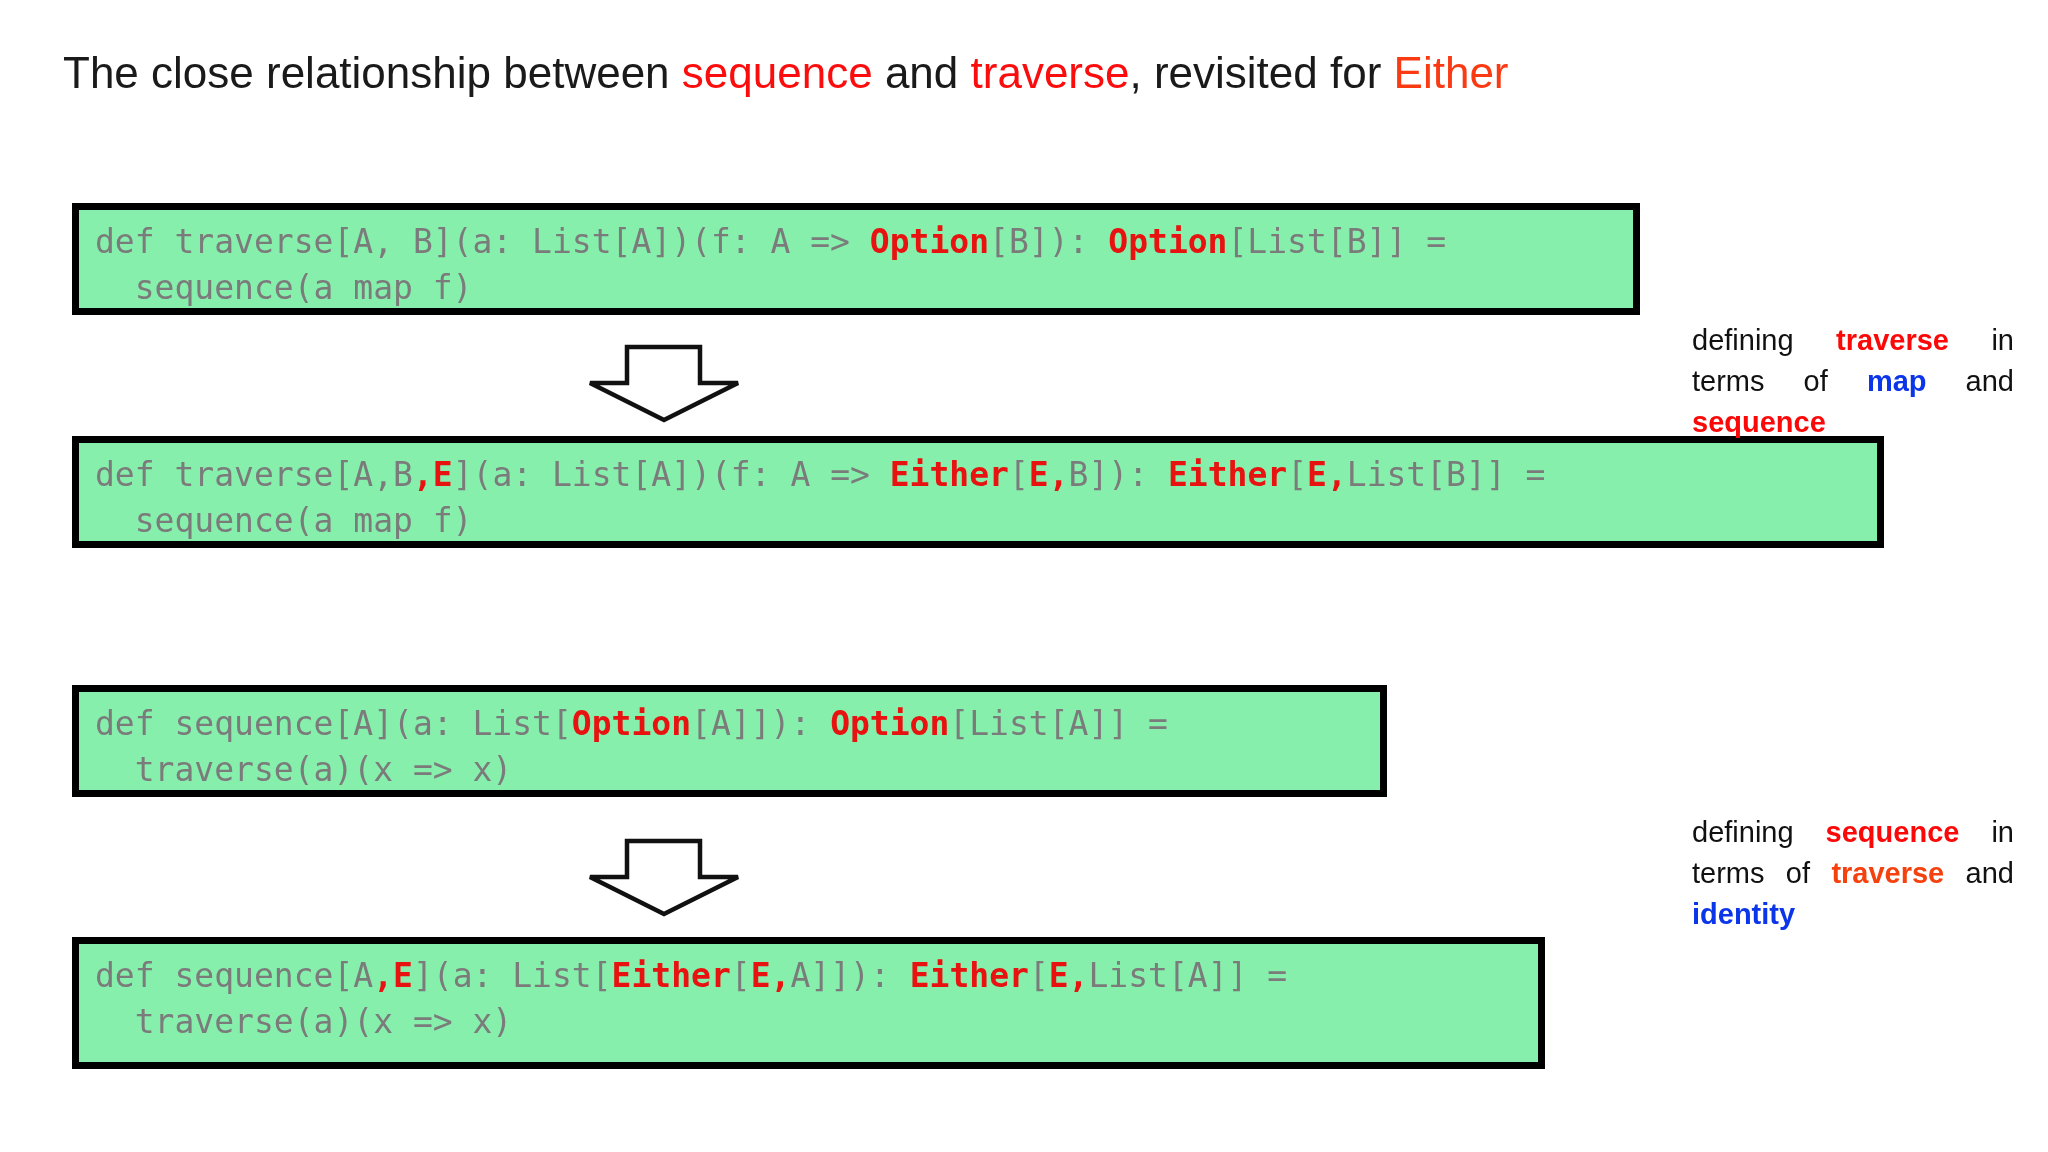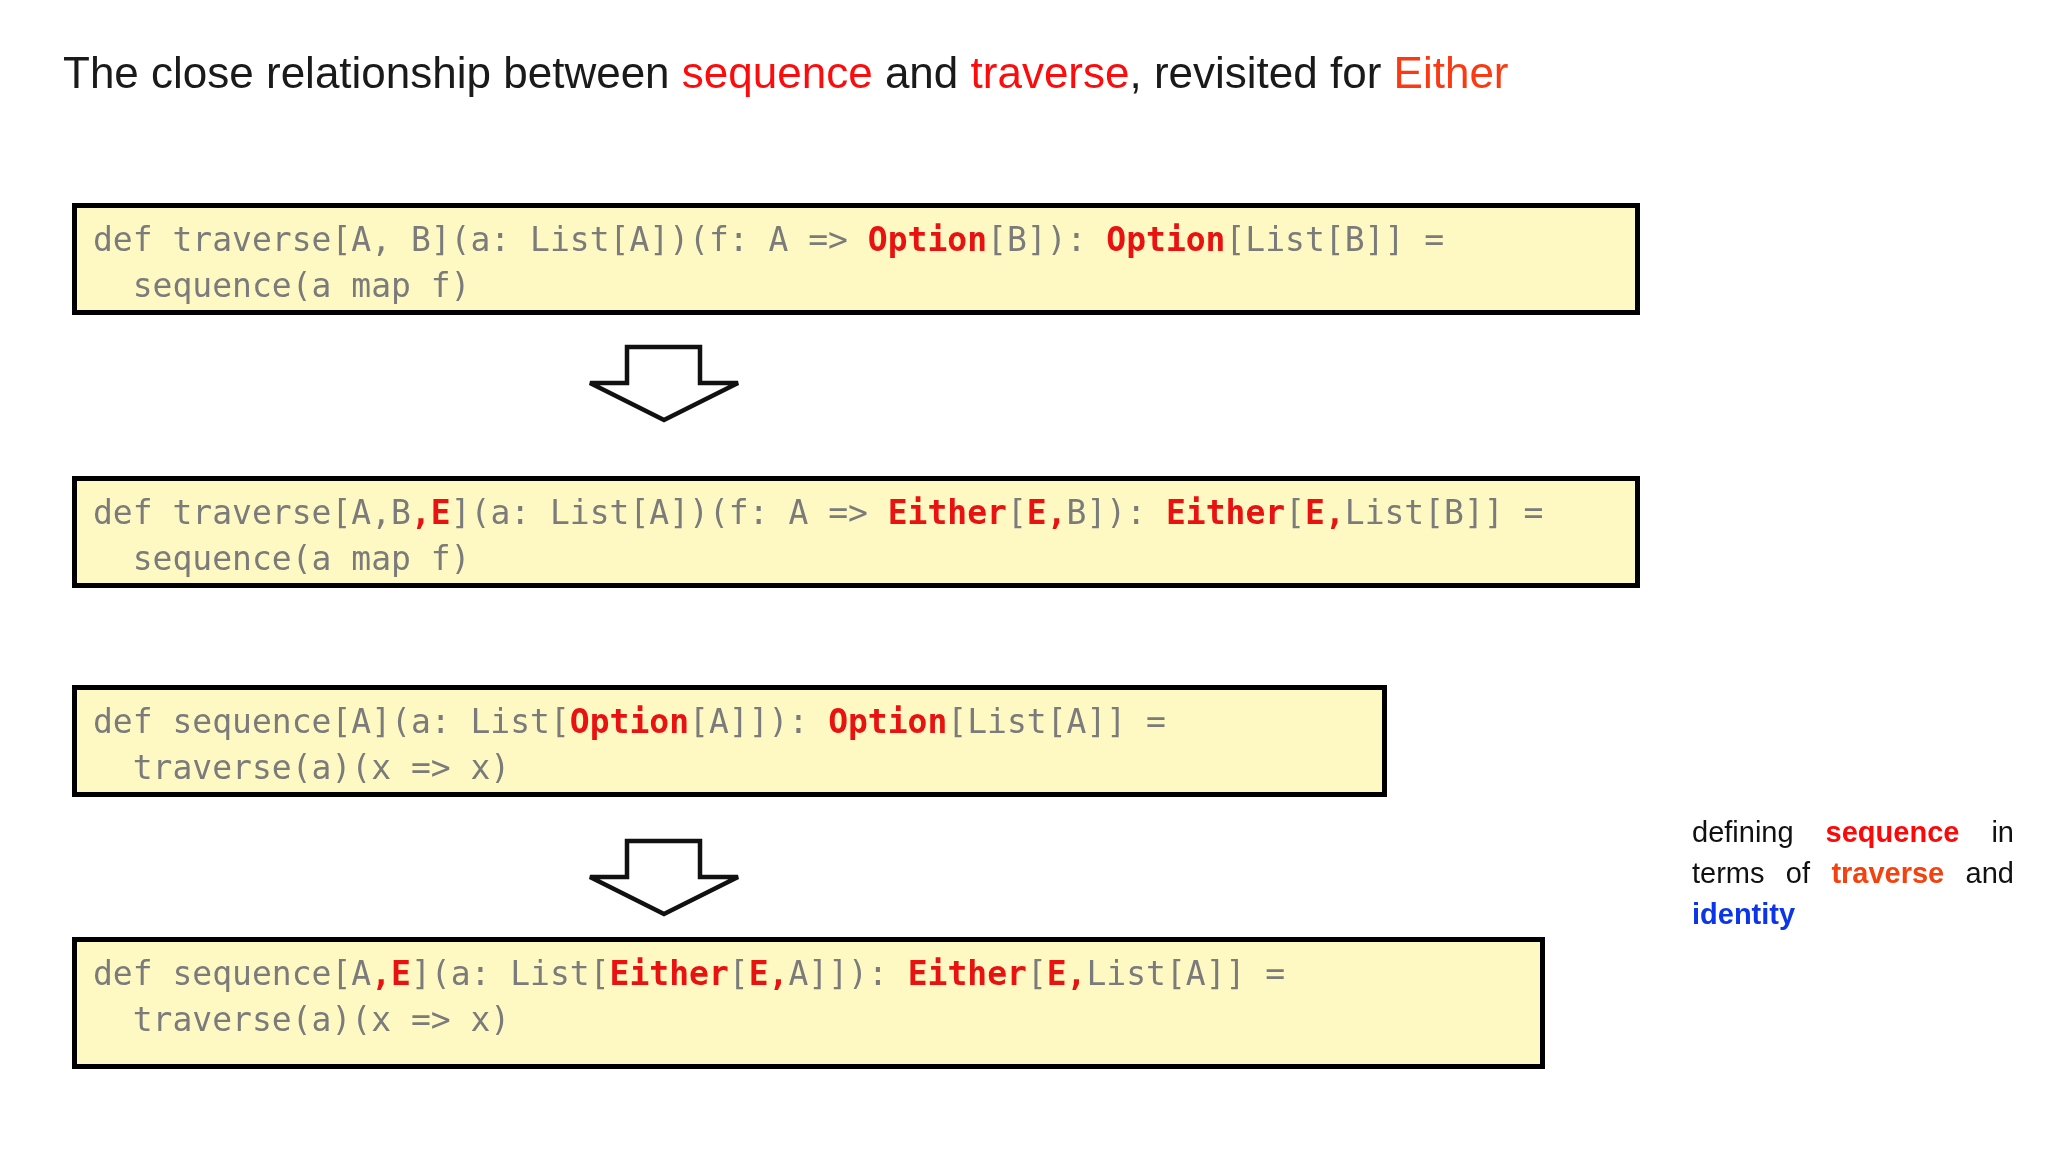--- a/index.html
+++ b/index.html
@@ -17,30 +17,30 @@
     left: 63px; top: 48px;
     font-size: 44px;
     color: #1a1a1a;
     white-space: nowrap;
   }
   .t-red { color: #fb0d0d; }
   .t-orange { color: #f93a12; }
 
   .code-box {
     position: absolute;
-    background: #fef9c3;
-    border: 5px solid #000000;
+    background: #86efac;
+    border: 7px solid #000000;
     box-sizing: border-box;
     font-family: "DejaVu Sans Mono", monospace;
     font-size: 33px;
     color: #7b7b7b;
     padding: 9px 16px;
   }
   .box1 { left: 72px;  top: 203px; width: 1568px; height: 112px; }
-  .box2 { left: 72px;  top: 476px; width: 1568px; height: 112px; }
+  .box2 { left: 72px;  top: 436px; width: 1812px; height: 112px; }
   .box3 { left: 72px;  top: 685px; width: 1315px; height: 112px; }
   .box4 { left: 72px;  top: 937px; width: 1473px; height: 132px; }
   .code-line { white-space: pre; line-height: 46px; }
   .cr { color: #e81210; font-weight: bold; }
 
   .arrow { position: absolute; width: 156px; height: 80px; }
   .arrow1 { left: 586px; top: 344px; }
   .arrow2 { left: 586px; top: 838px; }
 
   .note {
@@ -73,20 +73,21 @@
     <svg width="156" height="80" viewBox="0 0 156 80">
       <polygon points="41,3 114,3 114,39 152,39 78,76 4,39 41,39" fill="#ffffff" stroke="#111111" stroke-width="4.5" stroke-linejoin="miter"></polygon>
     </svg>
   </div>
 
   <div class="code-box box2">
     <div class="code-line"><span>def traverse[A,B</span><span class="cr">,E</span><span>](a: List[A])(f: A =&gt; </span><span class="cr">Either</span><span>[</span><span class="cr">E,</span><span>B]): </span><span class="cr">Either</span><span>[</span><span class="cr">E,</span><span>List[B]] =</span></div>
     <div class="code-line">  sequence(a map f)</div>
   </div>
 
+  <div class="note note1"><span>defining </span><span class="nr">traverse</span><span> in terms of </span><span class="nb">map</span><span> and </span><span class="nr">sequence</span></div>
 
   <div class="code-box box3">
     <div class="code-line"><span>def sequence[A](a: List[</span><span class="cr">Option</span><span>[A]]): </span><span class="cr">Option</span><span>[List[A]] =</span></div>
     <div class="code-line">  traverse(a)(x =&gt; x)</div>
   </div>
 
   <div class="arrow arrow2">
     <svg width="156" height="80" viewBox="0 0 156 80">
       <polygon points="41,3 114,3 114,39 152,39 78,76 4,39 41,39" fill="#ffffff" stroke="#111111" stroke-width="4.5" stroke-linejoin="miter"></polygon>
     </svg>

